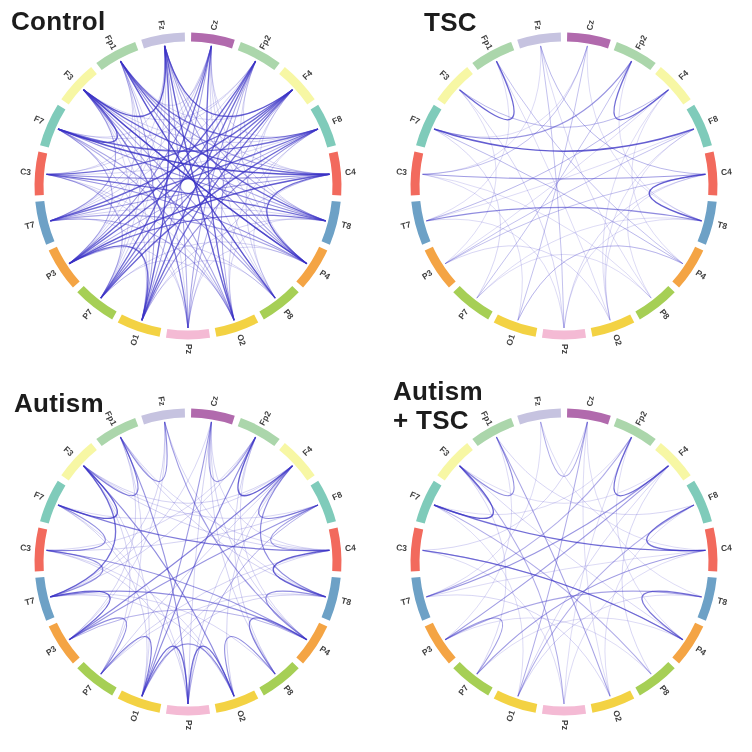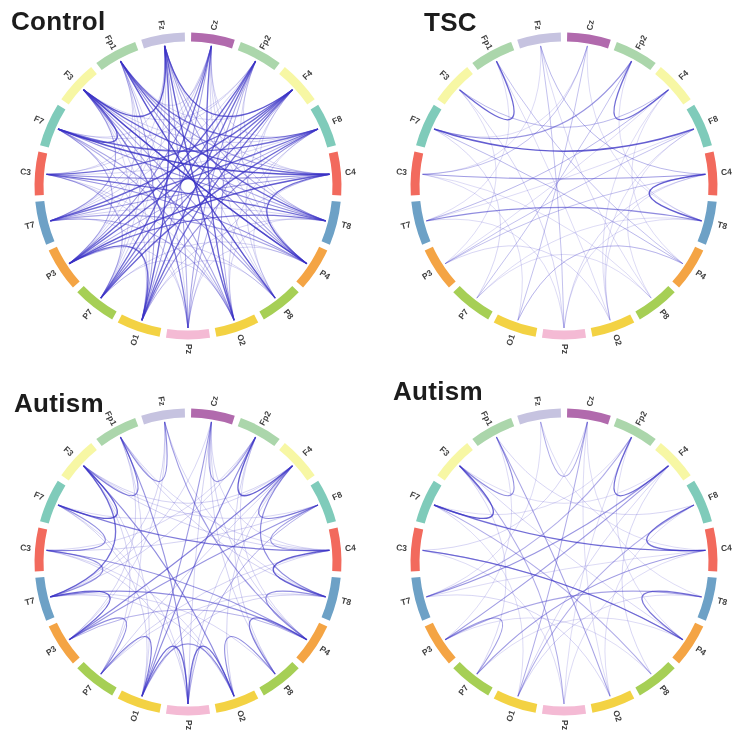--- a/index.html
+++ b/index.html
@@ -395,20 +395,21 @@
           <path d="M99.0 66.5 A149 149 0 0 1 136.7 46.1" fill="none" stroke="#abd6ab" stroke-width="9"></path>
           <text transform="translate(110.4,42.6) rotate(61.6)" text-anchor="middle" dominant-baseline="middle" font-family="&quot;Liberation Sans&quot;, sans-serif" font-size="8.5" font-weight="700" fill="#3f3f3f">Fp1</text>
           <path d="M142.6 44.1 A149 149 0 0 1 184.9 37.0" fill="none" stroke="#c6c3e0" stroke-width="9"></path>
           <text transform="translate(161.2,25.2) rotate(80.5)" text-anchor="middle" dominant-baseline="middle" font-family="&quot;Liberation Sans&quot;, sans-serif" font-size="8.5" font-weight="700" fill="#3f3f3f">Fz</text>
         </g>
       </svg>
   </div>
   <div class="panel panel-autism-tsc">
     <div class="title">
       <span>Autism</span>
+      <span>+ TSC</span>
     </div>
     <svg class="chord" width="376" height="376" viewBox="0 0 376 376">
         <g>
           <path d="M83.5 89.8 Q162.2 169.1 58.0 129.0" fill="none" stroke="#3c34c6" stroke-width="1.42" stroke-opacity="0.80"></path>
           <path d="M255.6 61.1 Q206.9 161.7 292.5 89.8" fill="none" stroke="#3c34c6" stroke-width="1.34" stroke-opacity="0.72"></path>
           <path d="M318.0 129.0 Q217.9 178.4 329.5 174.3" fill="none" stroke="#3c34c6" stroke-width="1.34" stroke-opacity="0.72"></path>
           <path d="M325.7 220.9 Q216.2 198.4 306.9 263.7" fill="none" stroke="#3c34c6" stroke-width="1.30" stroke-opacity="0.68"></path>
           <path d="M58.0 129.0 Q189.3 178.4 329.5 174.3" fill="none" stroke="#3c34c6" stroke-width="1.34" stroke-opacity="0.72"></path>
           <path d="M46.5 174.3 Q185.5 193.3 306.9 263.7" fill="none" stroke="#3c34c6" stroke-width="1.18" stroke-opacity="0.57"></path>
           <path d="M50.3 220.9 Q184.3 179.3 292.5 89.8" fill="none" stroke="#3c34c6" stroke-width="1.14" stroke-opacity="0.53"></path>

